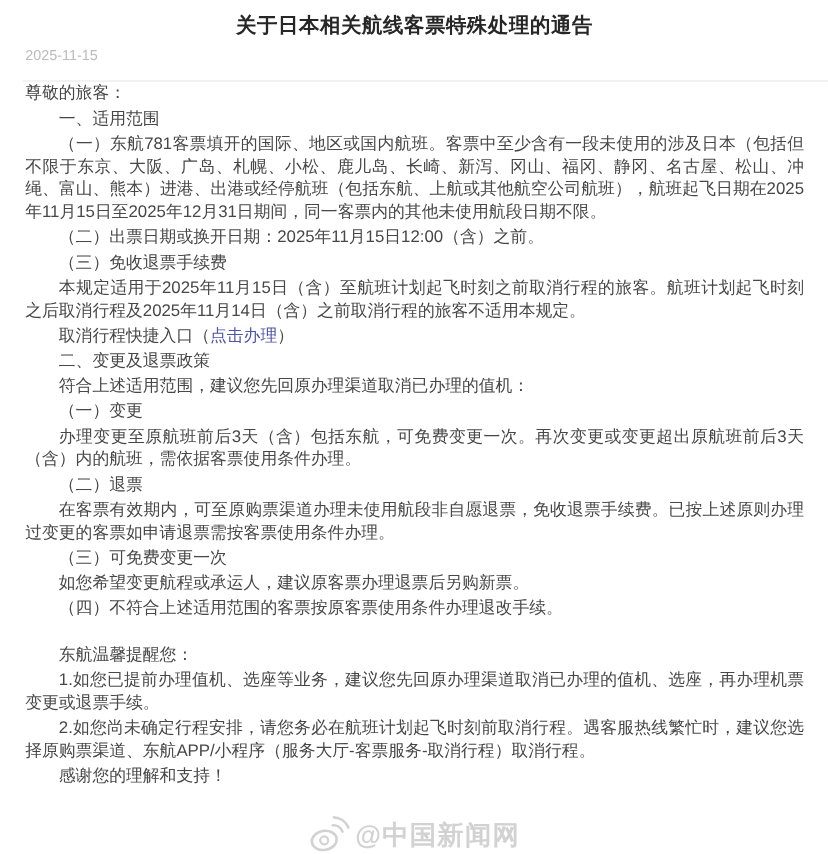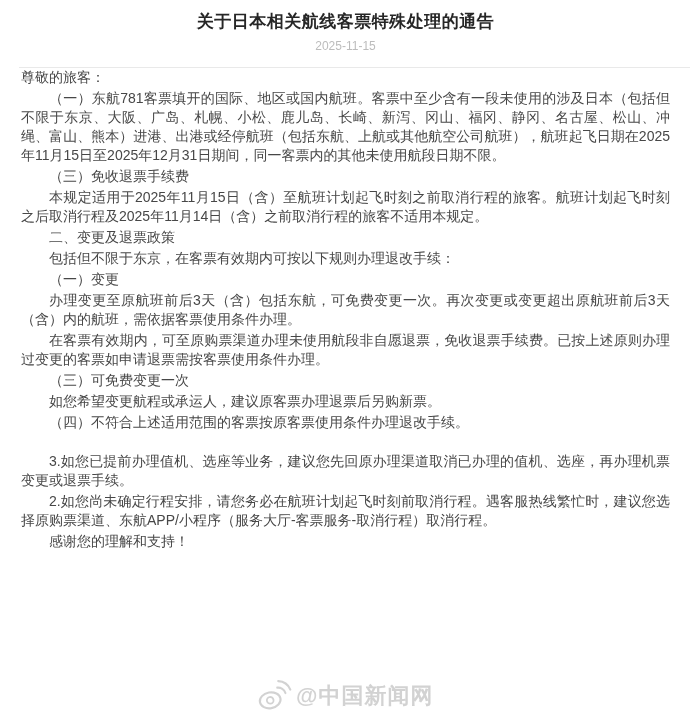--- a/index.html
+++ b/index.html
@@ -19,21 +19,21 @@
   .title {
     font-size: 17px;
     font-weight: bold;
     color: #262626;
     text-align: center;
     line-height: 22px;
     letter-spacing: 0.5px;
   }
   .date {
     margin-top: 6px;
-    text-align: center;
+    text-align: left;
     font-size: 12px;
     color: #bcbcbc;
   }
   .divider {
     height: 0;
     border-top: 1px solid #e9e9e9;
     margin: 14px -21px 0 -2px;
   }
   .content {
   }
@@ -80,36 +80,41 @@
 <div class="page">
 
   <div class="title">关于日本相关航线客票特殊处理的通告</div>
   <div class="date">2025-11-15</div>
   <div class="divider"></div>
 
   <div class="content">
 
     <p>尊敬的旅客：</p>
 
+    <p class="indent">一、适用范围</p>
     <p class="indent">（一）东航781客票填开的国际、地区或国内航班。客票中至少含有一段未使用的涉及日本（包括但不限于东京、大阪、广岛、札幌、小松、鹿儿岛、长崎、新泻、冈山、福冈、静冈、名古屋、松山、冲绳、富山、熊本）进港、出港或经停航班（包括东航、上航或其他航空公司航班），航班起飞日期在2025年11月15日至2025年12月31日期间，同一客票内的其他未使用航段日期不限。</p>
+    <p class="indent">（二）出票日期或换开日期：2025年11月15日12:00（含）之前。</p>
     <p class="indent">（三）免收退票手续费</p>
     <p class="indent">本规定适用于2025年11月15日（含）至航班计划起飞时刻之前取消行程的旅客。航班计划起飞时刻之后取消行程及2025年11月14日（含）之前取消行程的旅客不适用本规定。</p>
+    <p class="indent"><span>取消行程快捷入口（</span><a class="inline-link">点击办理</a><span>）</span></p>
 
     <p class="indent">二、变更及退票政策</p>
-    <p class="indent">包括但不限于东京，在客票有效期内可按以下规则办理退改手续：</p>
+    <p class="indent">符合上述适用范围，建议您先回原办理渠道取消已办理的值机：</p>
     <p class="indent">（一）变更</p>
     <p class="indent">办理变更至原航班前后3天（含）包括东航，可免费变更一次。再次变更或变更超出原航班前后3天（含）内的航班，需依据客票使用条件办理。</p>
+    <p class="indent">（二）退票</p>
     <p class="indent">在客票有效期内，可至原购票渠道办理未使用航段非自愿退票，免收退票手续费。已按上述原则办理过变更的客票如申请退票需按客票使用条件办理。</p>
     <p class="indent">（三）可免费变更一次</p>
     <p class="indent">如您希望变更航程或承运人，建议原客票办理退票后另购新票。</p>
     <p class="indent">（四）不符合上述适用范围的客票按原客票使用条件办理退改手续。</p>
 
     <div class="spacer"></div>
 
-    <p class="indent">3.如您已提前办理值机、选座等业务，建议您先回原办理渠道取消已办理的值机、选座，再办理机票变更或退票手续。</p>
+    <p class="indent">东航温馨提醒您：</p>
+    <p class="indent">1.如您已提前办理值机、选座等业务，建议您先回原办理渠道取消已办理的值机、选座，再办理机票变更或退票手续。</p>
     <p class="indent">2.如您尚未确定行程安排，请您务必在航班计划起飞时刻前取消行程。遇客服热线繁忙时，建议您选择原购票渠道、东航APP/小程序（服务大厅-客票服务-取消行程）取消行程。</p>
     <p class="indent">感谢您的理解和支持！</p>
 
   </div>
 
   <div class="watermark">
     <svg class="wm-icon" viewBox="0 0 44 36" fill="none" xmlns="http://www.w3.org/2000/svg">
       <ellipse cx="15" cy="24.5" rx="12.5" ry="9.5" stroke="#cbcbcb" stroke-width="2.6"></ellipse>
       <circle cx="15" cy="24.5" r="4" stroke="#cbcbcb" stroke-width="2.2"></circle>
       <path d="M26 11 a 9.5 9.5 0 0 1 8.5 8" stroke="#cbcbcb" stroke-width="2.6" stroke-linecap="round"></path>

